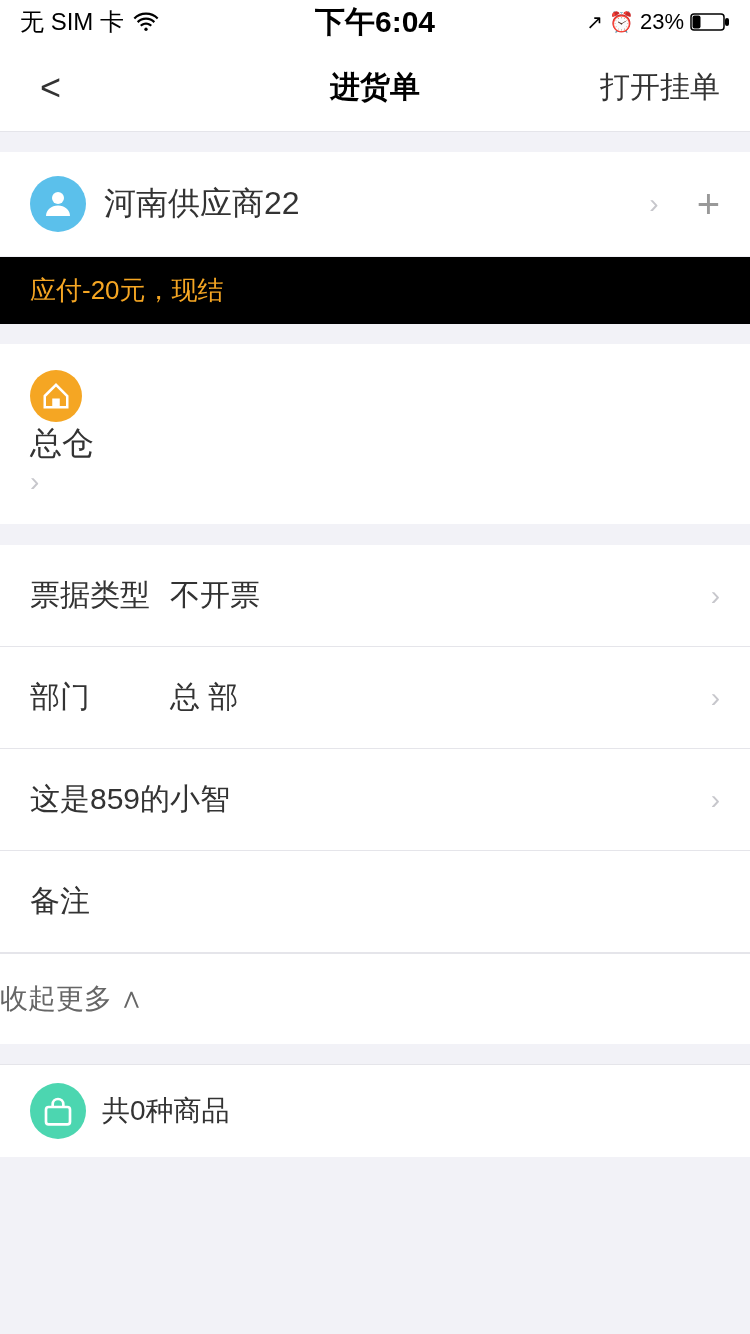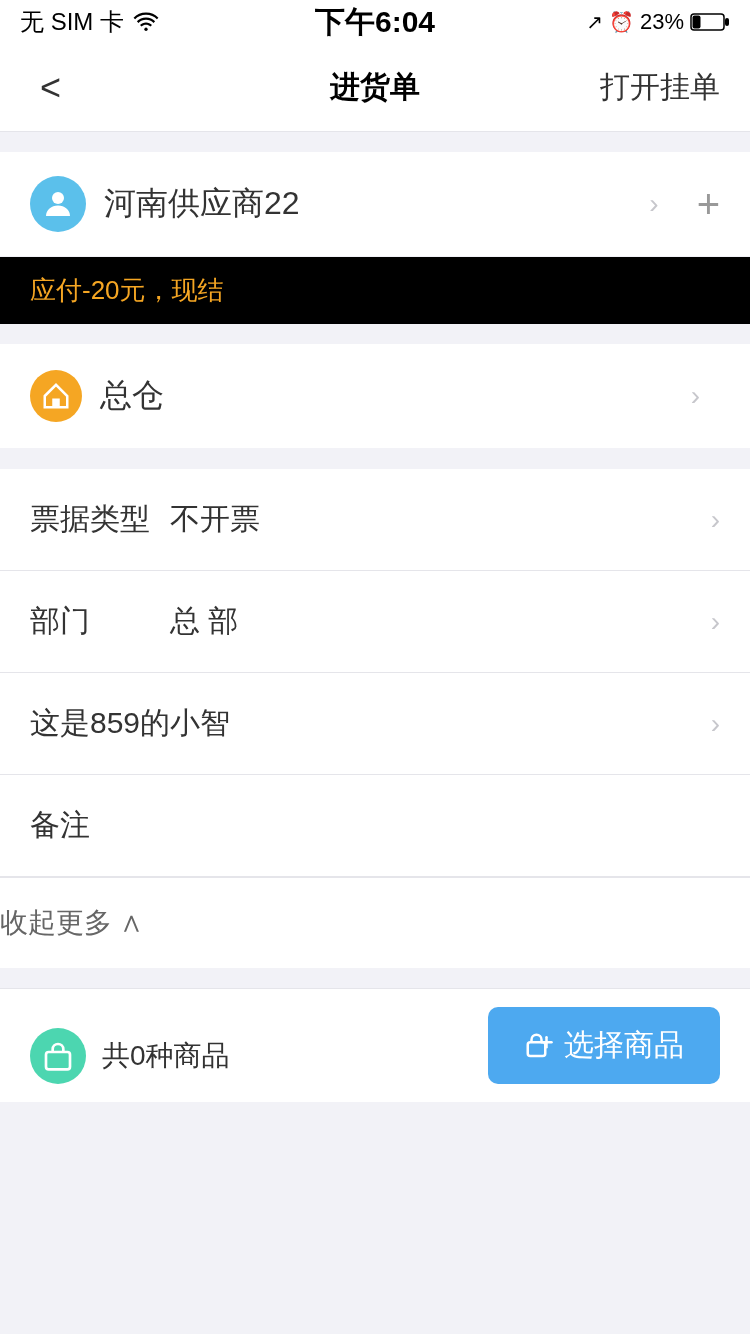--- a/index.html
+++ b/index.html
@@ -141,24 +141,24 @@
     .notice-bar {
       background: #000000;
       padding: 16px 30px;
       font-size: 26px;
       color: #f5a623;
     }
 
     
     .warehouse-row {
       display: flex;
-      align-items: center;
       padding: 26px 30px;
       background: #fff;
       border-bottom: 1px solid #f2f2f7;
+      flex-direction: column;
     }
     .warehouse-icon {
       width: 52px;
       height: 52px;
       border-radius: 50%;
       background: #f5a623;
       display: flex;
       align-items: center;
       justify-content: center;
       margin-right: 18px;
@@ -381,25 +381,15 @@
     <div class="product-icon">
 
       <svg viewBox="0 0 24 24">
         <rect x="3" y="9" width="18" height="13" rx="2" fill="none" stroke="#fff" stroke-width="2"></rect>
         <path d="M8 9V7a4 4 0 018 0v2" fill="none" stroke="#fff" stroke-width="2"></path>
       </svg>
     </div>
     <span class="product-count-label">共0种商品</span>
   </div>
 
-  <button class="select-product-btn">
-
-    <svg viewBox="0 0 24 24">
-      <rect x="3" y="9" width="14" height="11" rx="2" fill="none" stroke="#fff" stroke-width="2"></rect>
-      <path d="M6 9V7a4 4 0 018 0v2" fill="none" stroke="#fff" stroke-width="2"></path>
-      <line x1="18" y1="5" x2="18" y2="13" stroke="#fff" stroke-width="2" stroke-linecap="round"></line>
-      <line x1="14" y1="9" x2="22" y2="9" stroke="#fff" stroke-width="2" stroke-linecap="round"></line>
-    </svg>
-    <span>选择商品</span>
-  </button>
 </div>
 
 <div class="page-bg"></div>
 
 </body></html>

